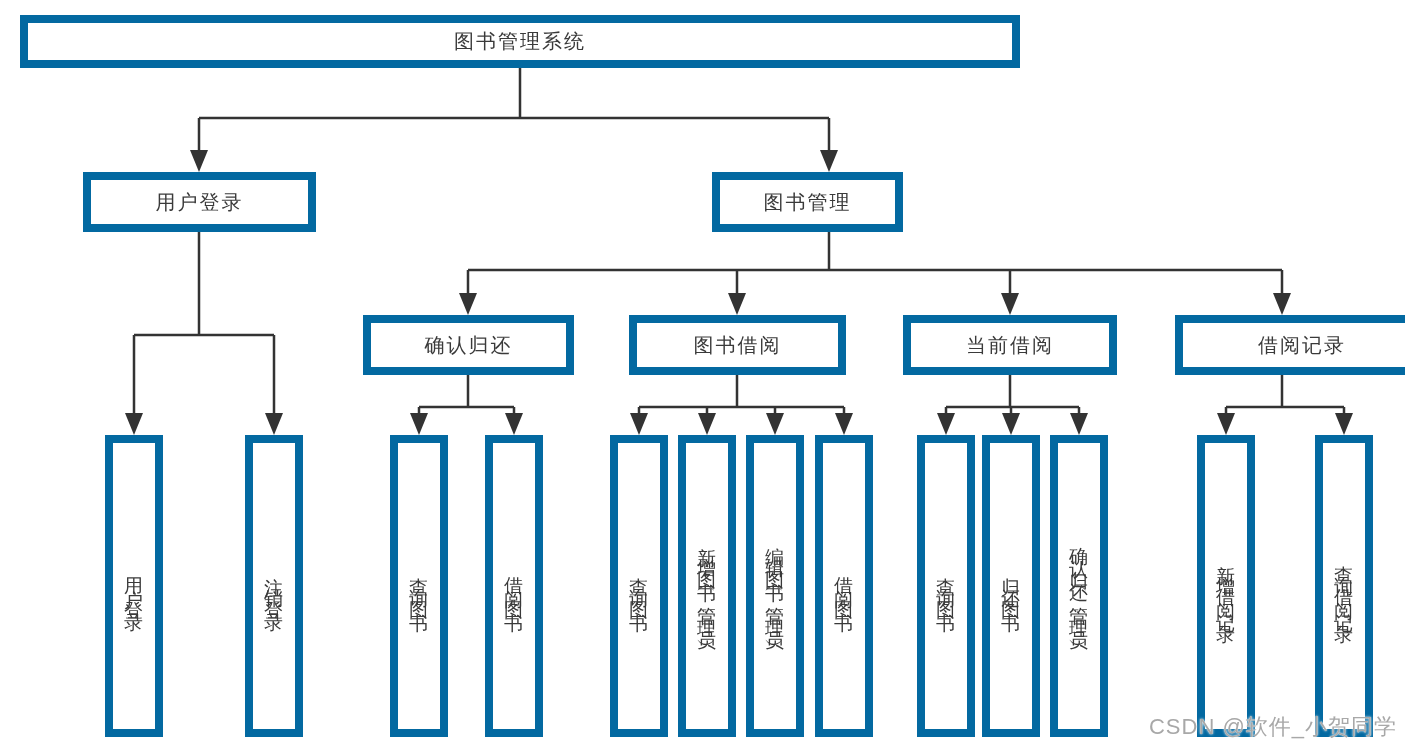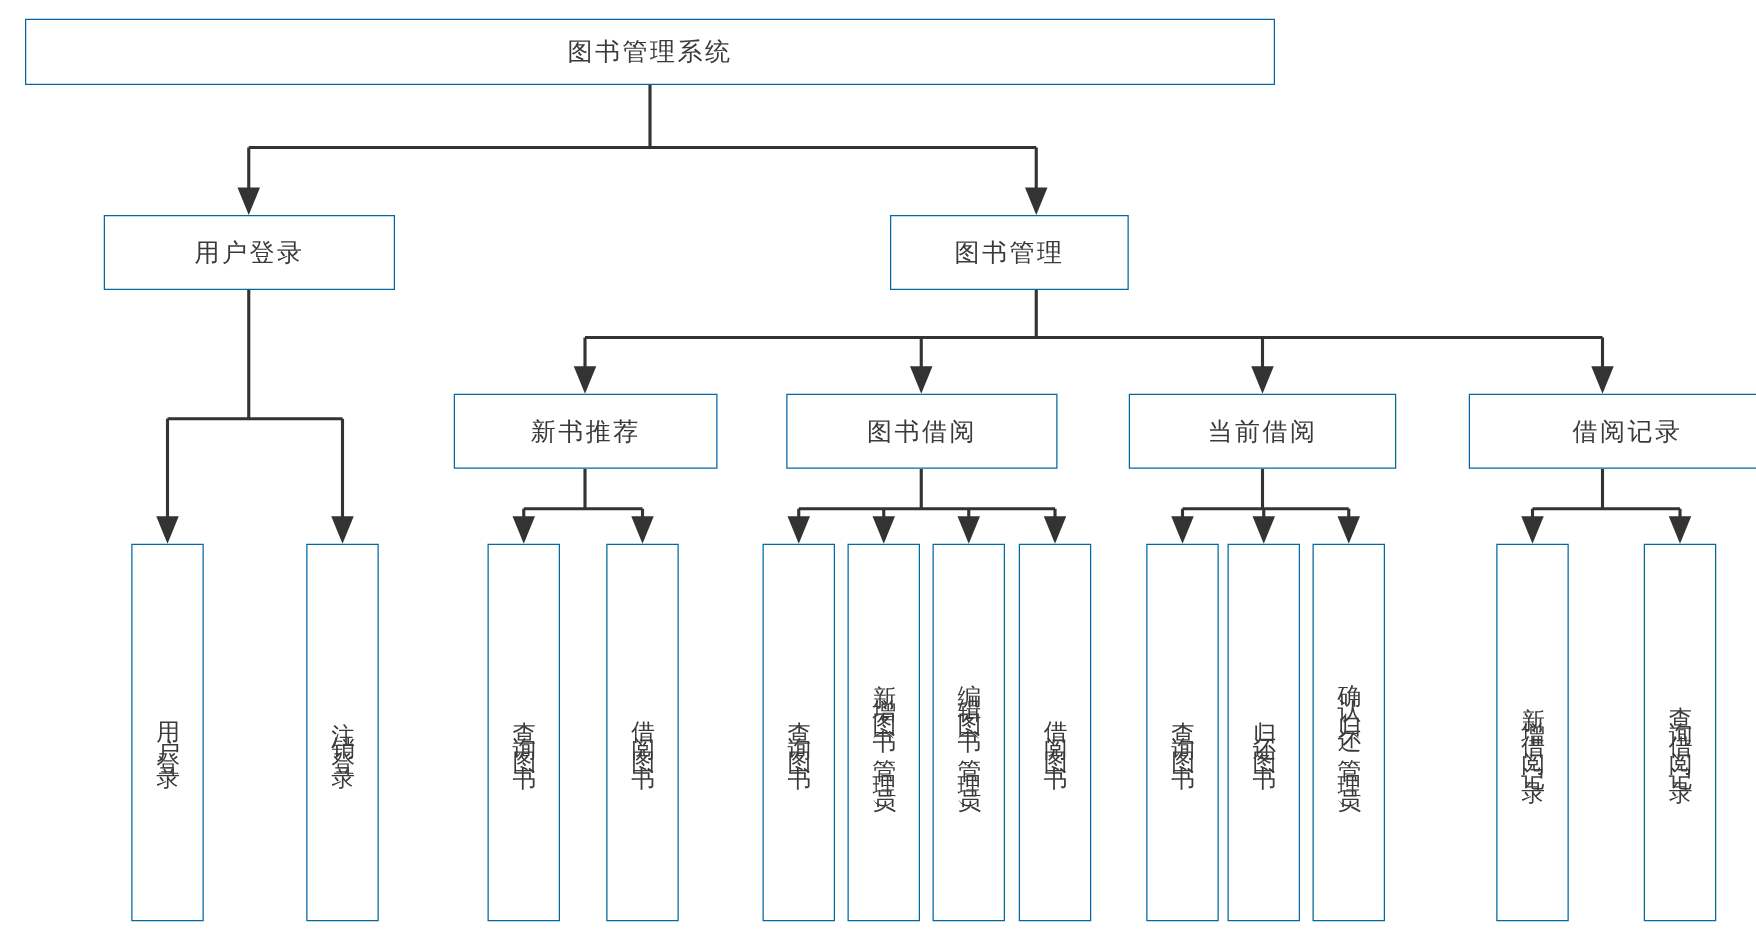--- a/index.html
+++ b/index.html
@@ -2,21 +2,21 @@
 <html><head>
 <meta charset="utf-8">
 <style>
   html, body { margin:0; padding:0; background:#ffffff; }
   .stage {
     position:relative; width:1405px; height:747px; background:#ffffff;
     font-family:"Liberation Sans", sans-serif; color:#3a3a3a; overflow:hidden;
   }
   svg.connectors { position:absolute; left:0; top:0; width:1405px; height:747px; }
   .node {
-    position:absolute; background:#ffffff; border:1px solid #0369a1;
+    position:absolute; background:#ffffff; border:8px solid #0369a1;
     box-sizing:border-box; display:flex; align-items:center; justify-content:center;
   }
   .node.h span { font-size:20px; letter-spacing:2px; white-space:nowrap; }
   .node.v span {
     writing-mode:vertical-lr; text-orientation:mixed;
     font-size:19px; line-height:1; letter-spacing:12px; white-space:nowrap;
   }
   .watermark {
     position:absolute; right:8px; bottom:5px; z-index:5;
     font-size:22px; letter-spacing:1px; color:#a8a8a8;
@@ -62,21 +62,21 @@
   </div>
 
   <div class="node h" style="left:83px;top:172px;width:233px;height:60px">
     <span>用户登录</span>
   </div>
   <div class="node h" style="left:712px;top:172px;width:191px;height:60px">
     <span>图书管理</span>
   </div>
 
   <div class="node h" style="left:363px;top:315px;width:211px;height:60px">
-    <span>新书推荐</span>
+    <span>确认归还</span>
   </div>
   <div class="node h" style="left:903px;top:315px;width:214px;height:60px">
     <span>当前借阅</span>
   </div>
   <div class="node h" style="left:629px;top:315px;width:217px;height:60px">
     <span>图书借阅</span>
   </div>
   <div class="node h" style="left:1175px;top:315px;width:254px;height:60px">
     <span>借阅记录</span>
   </div>
@@ -118,13 +118,14 @@
     <span>确认归还（管理员）</span>
   </div>
 
   <div class="node v" style="left:1197px;top:435px;width:58px;height:302px">
     <span>新增借阅记录</span>
   </div>
   <div class="node v" style="left:1315px;top:435px;width:58px;height:302px">
     <span>查询借阅记录</span>
   </div>
 
+  <div class="watermark">CSDN @软件_小贺同学</div>
 </div>
 
 </body></html>

